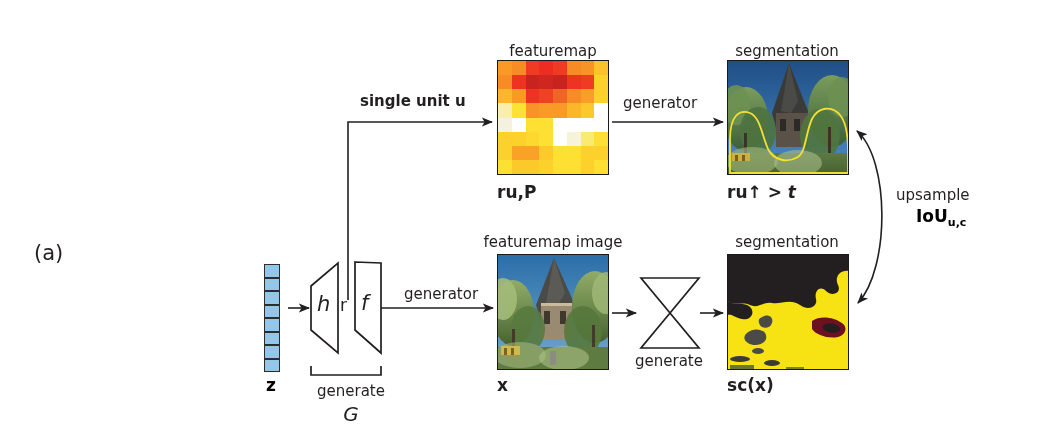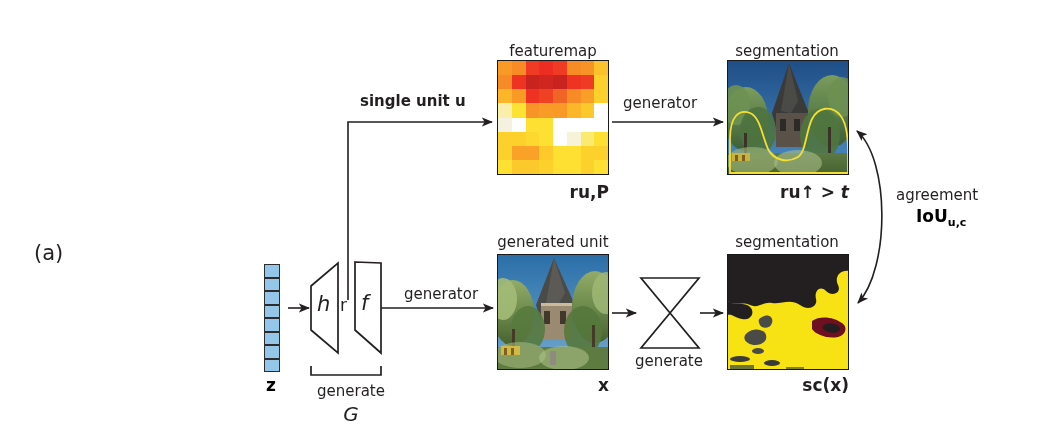--- a/index.html
+++ b/index.html
@@ -3,21 +3,21 @@
 <meta charset="utf-8">
 <style>
   html,body{margin:0;padding:0;background:#ffffff;}
   body{width:1051px;height:434px;position:relative;overflow:hidden;
        font-family:"DejaVu Sans","Liberation Sans",sans-serif;color:#231f20;}
   .abs{position:absolute;}
   .lbl{font-size:15px;color:#231f20;white-space:nowrap;}
   .panel-title{font-size:15px;color:#231f20;white-space:nowrap;text-align:center;}
   .math{font-size:17px;font-weight:bold;color:#000000;white-space:nowrap;}
   .math .sub{font-size:11px;font-weight:bold;vertical-align:-4px;}
-  .panel-label{font-size:17px;font-weight:bold;white-space:nowrap;text-align:right;}
+  .panel-label{font-size:17px;font-weight:bold;white-space:nowrap;text-align:left;}
   .figlabel{font-size:21px;color:#231f20;}
   .svgbox{position:absolute;left:0;top:0;}
   .imgframe{position:absolute;border:1px solid #1a1a1a;box-sizing:border-box;overflow:hidden;}
   .hmgrid{display:grid;width:100%;height:100%;}
   .cellpix{width:100%;height:100%;}
   .gname{font-size:15px;color:#231f20;text-align:center;white-space:nowrap;}
   .gsym{font-size:20px;font-style:italic;color:#231f20;text-align:center;}
   .zcell{width:100%;border:1px solid #2c2c2c;box-sizing:border-box;background:#93c6e8;}
   .modlabel{font-size:21px;font-style:italic;color:#231f20;}
 </style>
@@ -44,28 +44,28 @@
 <div class="abs" style="left:340px;top:295px;font-size:17px;">r</div>
 <div class="abs modlabel" style="left:361px;top:291px;">f</div>
 
 <div class="abs gname" style="left:306px;top:382px;width:90px;">generate</div>
 <div class="abs gsym" style="left:306px;top:402px;width:90px;">G</div>
 
 <div class="abs lbl" style="left:360px;top:92px;font-weight:bold;">single unit u</div>
 <div class="abs lbl" style="left:623px;top:94px;">generator</div>
 <div class="abs lbl" style="left:404px;top:285px;">generator</div>
 <div class="abs lbl" style="left:635px;top:352px;">generate</div>
-<div class="abs lbl" style="left:896px;top:186px;">agreement</div>
+<div class="abs lbl" style="left:896px;top:186px;">upsample</div>
 <div class="abs math" style="left:916px;top:206px;">
   <span>IoU</span><span class="sub">u,c</span>
 </div>
 
 <div class="abs panel-title" style="left:443px;top:42px;width:220px;">featuremap</div>
 <div class="abs panel-title" style="left:677px;top:42px;width:220px;">segmentation</div>
-<div class="abs panel-title" style="left:443px;top:233px;width:220px;">generated unit</div>
+<div class="abs panel-title" style="left:443px;top:233px;width:220px;">featuremap image</div>
 <div class="abs panel-title" style="left:677px;top:233px;width:220px;">segmentation</div>
 
 <div class="imgframe" style="left:497px;top:60px;width:112px;height:115px;">
   <div class="hmgrid" id="heatmap-grid" style="grid-template-columns: repeat(8, 1fr); grid-template-rows: repeat(8, 1fr);">
       <div class="cellpix" style="background: rgb(249, 154, 39);"></div>
       <div class="cellpix" style="background: rgb(247, 139, 37);"></div>
       <div class="cellpix" style="background: rgb(239, 59, 36);"></div>
       <div class="cellpix" style="background: rgb(238, 45, 34);"></div>
       <div class="cellpix" style="background: rgb(239, 59, 36);"></div>
       <div class="cellpix" style="background: rgb(247, 139, 37);"></div>

